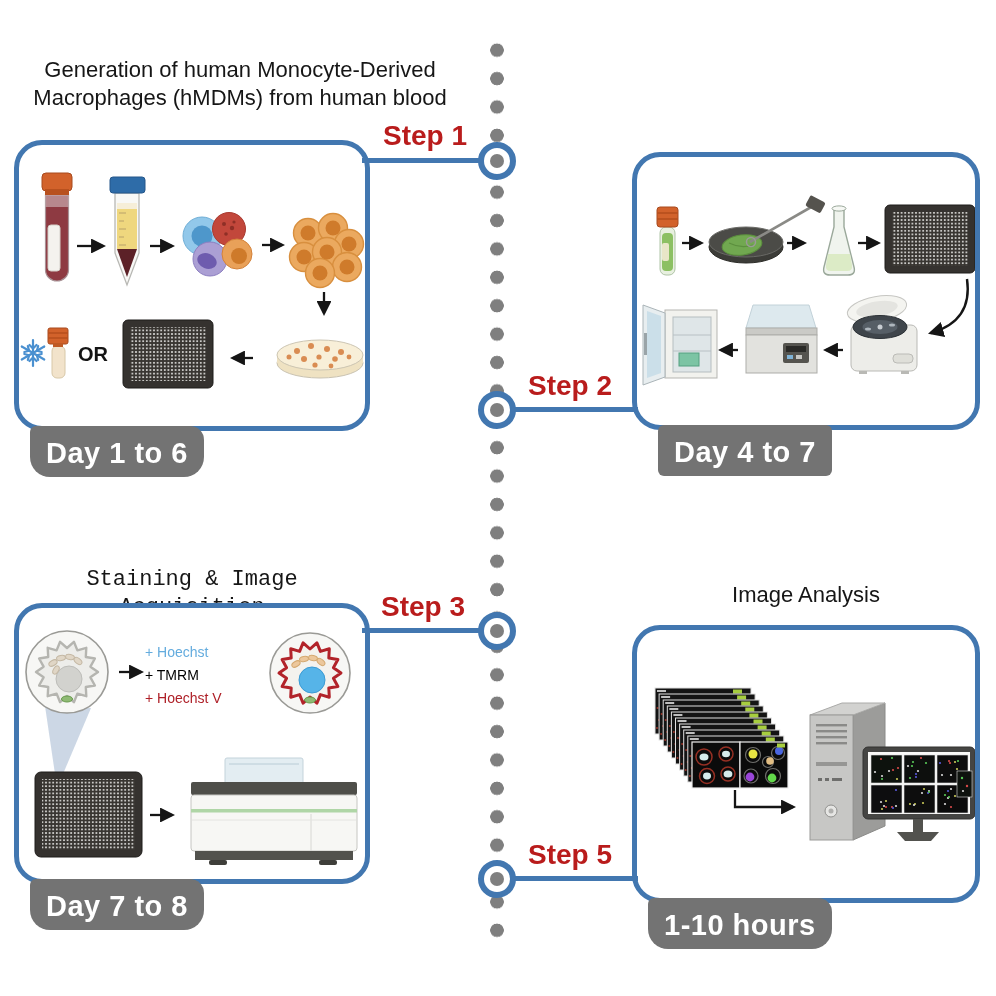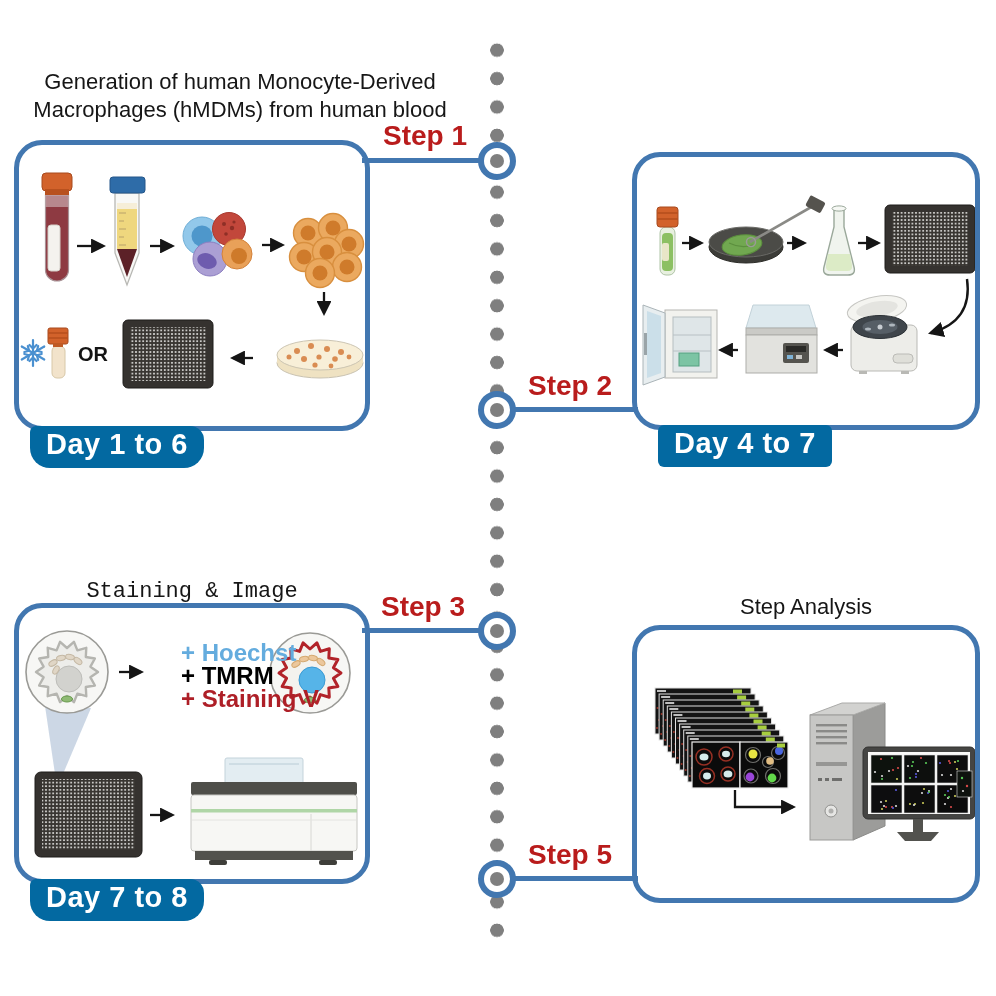--- a/index.html
+++ b/index.html
@@ -1,45 +1,45 @@
 <!DOCTYPE html>
 <html><head>
 <meta charset="utf-8">
 <style>
   html,body{margin:0;padding:0;background:#ffffff;}
   #stage{position:relative;width:996px;height:996px;background:#ffffff;overflow:hidden;
          font-family:"Liberation Sans",sans-serif;color:#161616;}
-  .title{position:absolute;text-align:center;font-size:22px;line-height:1.25;color:#161616;margin-top:12px;}
+  .title{position:absolute;text-align:center;font-size:22px;line-height:1.25;color:#161616;}
   .panel{position:absolute;border:5px solid #4277B0;border-radius:28px;background:#ffffff;box-sizing:border-box;z-index:2;}
-  .badge{position:absolute;background:#0369a1;color:#ffffff;font-weight:700;font-size:29px;
-         padding:2px 16px 7px 16px;border-radius:6px 14px 20px 20px;z-index:3;letter-spacing:.5px;}
+  .badge{position:absolute;background:#737373;color:#ffffff;font-weight:700;font-size:29px;
+         padding:11px 16px 7px 16px;border-radius:6px 14px 20px 20px;z-index:3;letter-spacing:.5px;}
   .steplabel{position:absolute;color:#b91c1c;font-weight:700;font-size:28px;z-index:4;
              text-shadow:0 0 3px #fff,0 0 3px #fff;}
   .connector{position:absolute;height:5px;background:#4277B0;z-index:3;}
   .timeline{position:absolute;left:490px;top:36px;width:14px;height:910px;z-index:1;
             background-image:radial-gradient(circle,#7F7F7F 6.5px,rgba(0,0,0,0) 7px);
             background-size:14px 28.4px;background-repeat:repeat-y;background-position:center top;}
   .stepcircle{position:absolute;width:26px;height:26px;border:6px solid #4277B0;border-radius:50%;
               background:#ffffff;z-index:4;}
   .stepcircle .dot{position:absolute;left:6px;top:6px;width:14px;height:14px;border-radius:50%;background:#7F7F7F;}
-  .stains{position:absolute;left:145px;top:641px;z-index:5;font-weight:700;font-size:24px;line-height:23px;white-space:nowrap;margin-left:36px;}
+  .stains{position:absolute;left:145px;top:641px;z-index:5;font-weight:400;font-size:14px;line-height:23px;white-space:nowrap;}
   svg{display:block;}
   svg text{font-family:"Liberation Sans",sans-serif;}
   .psvg{position:absolute;z-index:3;}
 </style>
 </head>
 <body>
 
 <div id="stage">
 
   <div class="timeline"></div>
 
   <div class="title" style="left:10px;top:56px;width:460px;">Generation of human Monocyte-Derived Macrophages (hMDMs) from human blood</div>
   <div class="title" style="left:14px;top:566px;width:356px;font-family:Liberation Mono, monospace;">Staining &amp; Image Acquisition</div>
-  <div class="title" style="left:632px;top:581px;width:348px;">Step Analysis</div>
+  <div class="title" style="left:632px;top:581px;width:348px;">Image Analysis</div>
 
   <div class="steplabel" style="left:383px;top:120px;">Step 1</div>
   <div class="steplabel" style="left:528px;top:370px;">Step 2</div>
   <div class="steplabel" style="left:381px;top:591px;">Step 3</div>
   <div class="steplabel" style="left:528px;top:839px;">Step 5</div>
 
   <div class="connector" style="left:362px;top:158px;width:128px;"></div>
   <div class="connector" style="left:504px;top:407px;width:134px;"></div>
   <div class="connector" style="left:362px;top:628px;width:128px;"></div>
   <div class="connector" style="left:504px;top:876px;width:134px;"></div>
@@ -58,25 +58,26 @@
     </div>
 
   <div class="panel" style="left:14px;top:140px;width:356px;height:291px;"></div>
   <div class="panel" style="left:632px;top:152px;width:348px;height:278px;"></div>
   <div class="panel" style="left:14px;top:603px;width:356px;height:281px;"></div>
   <div class="panel" style="left:632px;top:625px;width:348px;height:278px;"></div>
 
   <div class="badge" style="left:30px;top:426px;">Day 1 to 6</div>
   <div class="badge" style="left:658px;top:425px;border-radius:6px;">Day 4 to 7</div>
   <div class="badge" style="left:30px;top:879px;">Day 7 to 8</div>
+  <div class="badge" style="left:648px;top:898px;">1-10 hours</div>
 
   <div class="stains">
     <div style="color: rgb(100, 172, 222);">+ Hoechst</div>
     <div style="color: #000000;">+ TMRM</div>
-    <div style="color: rgb(174, 31, 39);">+ Staining V</div>
+    <div style="color: rgb(174, 31, 39);">+ Hoechst V</div>
   </div>
 
   <svg class="psvg" style="left:19px;top:145px;" width="346" height="281" viewBox="0 0 346 281">
     <defs>
       <marker id="mk1" viewBox="0 0 10 10" refX="8" refY="5" markerWidth="6.5" markerHeight="6.5" orient="auto">
         <path d="M0,0 L10,5 L0,10 z" fill="#151515"></path>
       </marker>
       <pattern id="wp1" width="3.6" height="3.6" patternUnits="userSpaceOnUse">
         <rect width="3.6" height="3.6" fill="#383531"></rect>
           <circle cx="1.8" cy="1.8" r="1" fill="#e9e9e7"></circle>

